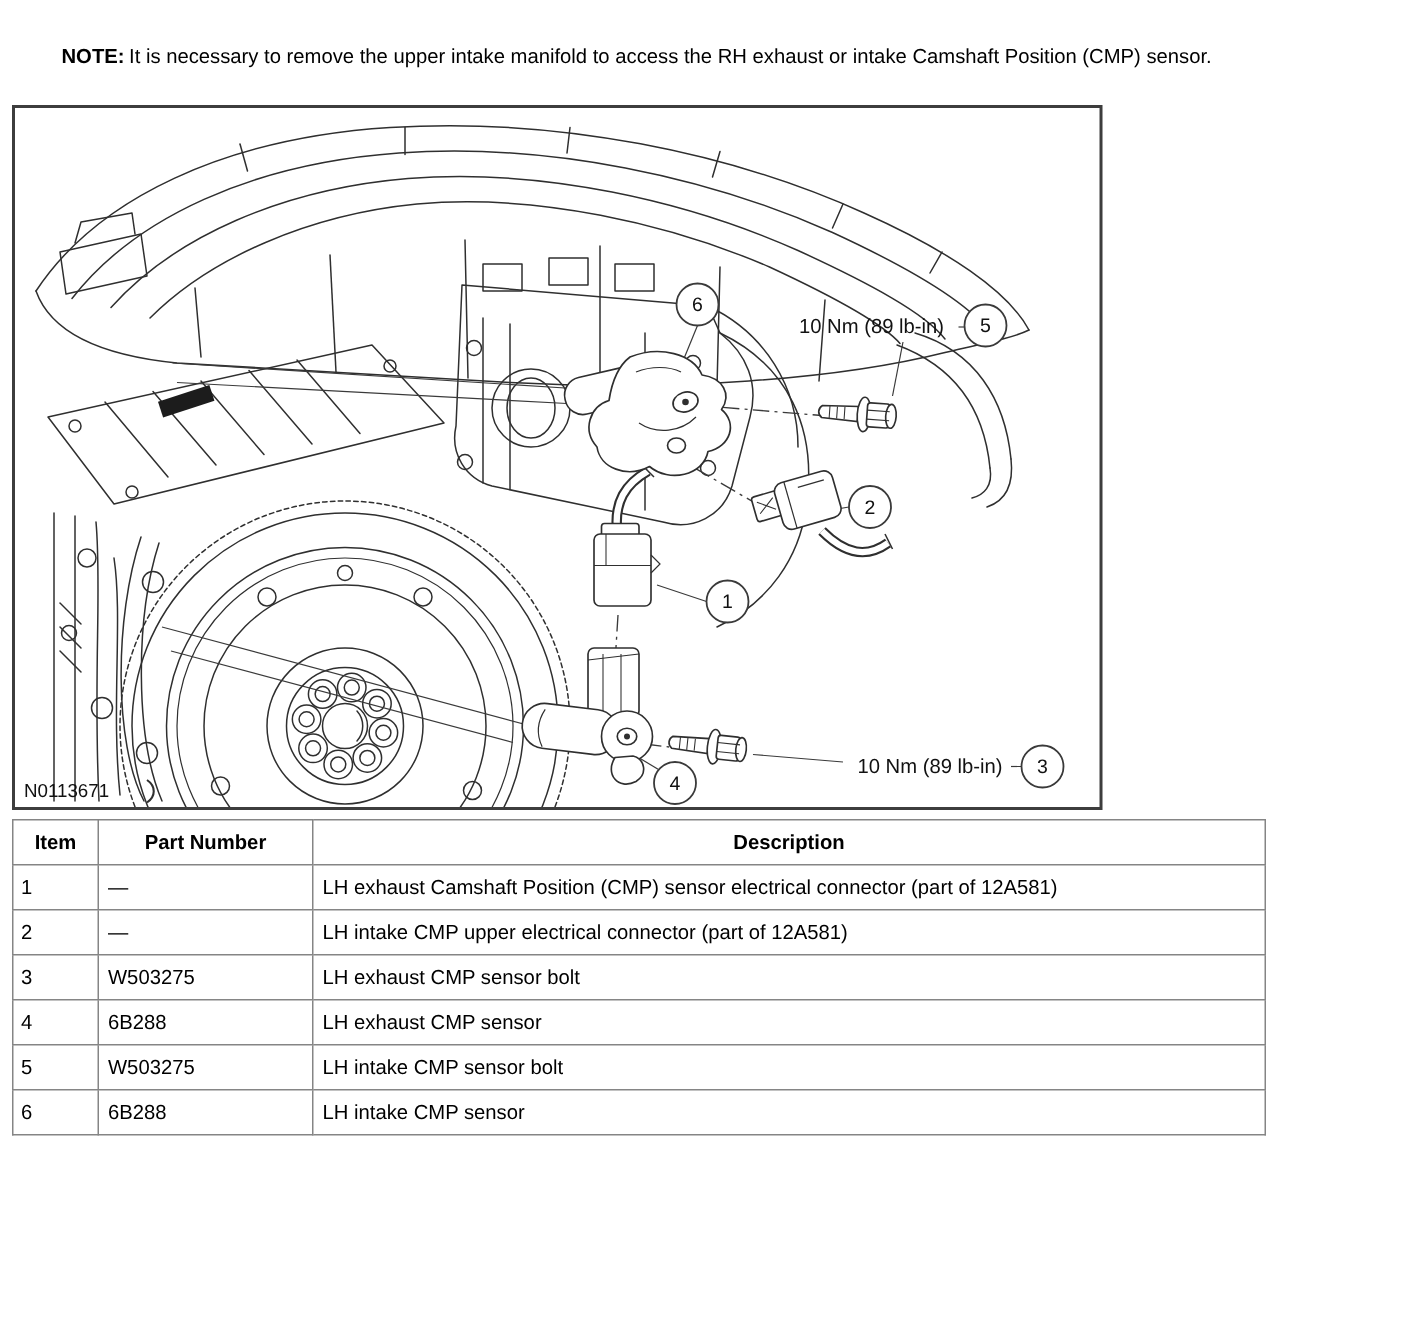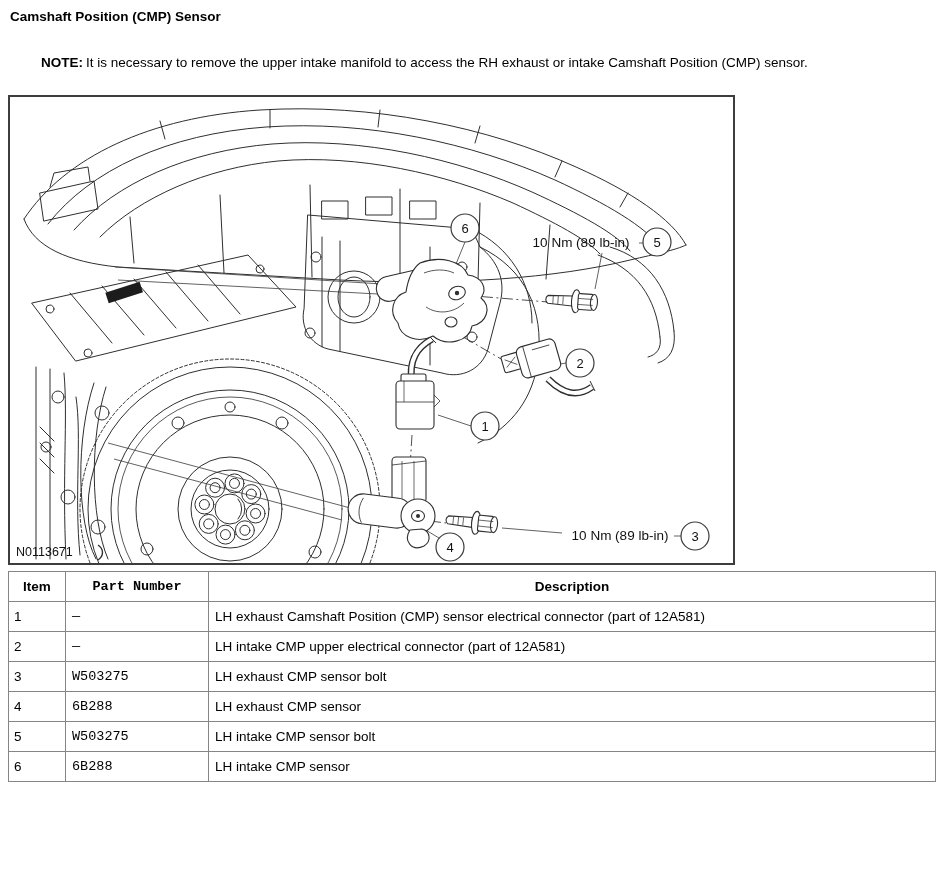--- a/index.html
+++ b/index.html
@@ -10,36 +10,35 @@
   p.note{font-size:13.5px;margin:0 0 0 10px;line-height:16px;}
   p.note b{font-weight:bold;margin-right:3px;padding-left:31px;}
   #note-1{margin-top:30px;}
   #note-2{margin-top:27px;}
   .figure{margin:24px 0 0 8px;width:723px;height:466px;border:2px solid #3d3d3d;background:#fff;}
   svg{display:block;}
   svg text{font-family:"Liberation Sans",sans-serif;fill:#111;stroke:none;}
   .callout-num{font-size:13px;text-anchor:middle;}
   .torque{font-size:13.5px;text-anchor:middle;}
   .fignum{font-size:12.5px;}
-  table.parts{border-collapse:collapse;margin:6px 0 0 8px;width:928px;font-size:13.5px;
+  table.parts{border-collapse:collapse;margin:6px 0 0 8px;width:836px;font-size:13.5px;
               border:1px solid #4a4a4a;table-layout:fixed;}
   th,td{border:1px solid #858585;overflow:hidden;white-space:nowrap;}
   th{height:27px;font-weight:bold;text-align:center;}
   td{height:29px;padding:0 0 0 6px;vertical-align:middle;}
   .c-item{width:54px;}
-  .c-part{width:140px;font-family:Liberation Mono, monospace;}
+  .c-part{width:140px;}
   td.c-item{padding-left:5px;}
   .cmp-link{}
 </style>
 </head>
 <body>
 
 <div class="page">
 
-  <h1 class="title">Camshaft Position (CMP) Sensor</h1>
 
   <p class="note" id="note-1"><b>NOTE:</b><span>It is necessary to remove the upper intake manifold to access the RH exhaust or intake Camshaft Position (CMP) sensor.</span></p>
 
 
   <div class="figure">
     <svg width="723" height="466" viewBox="0 0 723 466">
 
       <g stroke="#2f2f2f" fill="none" stroke-width="1" stroke-linecap="round" stroke-linejoin="round">
 
         <path d="M14 122 C 55 60 140 20 250 13 C 362 6 478 30 566 70 C 622 95 662 122 676 148"></path>

